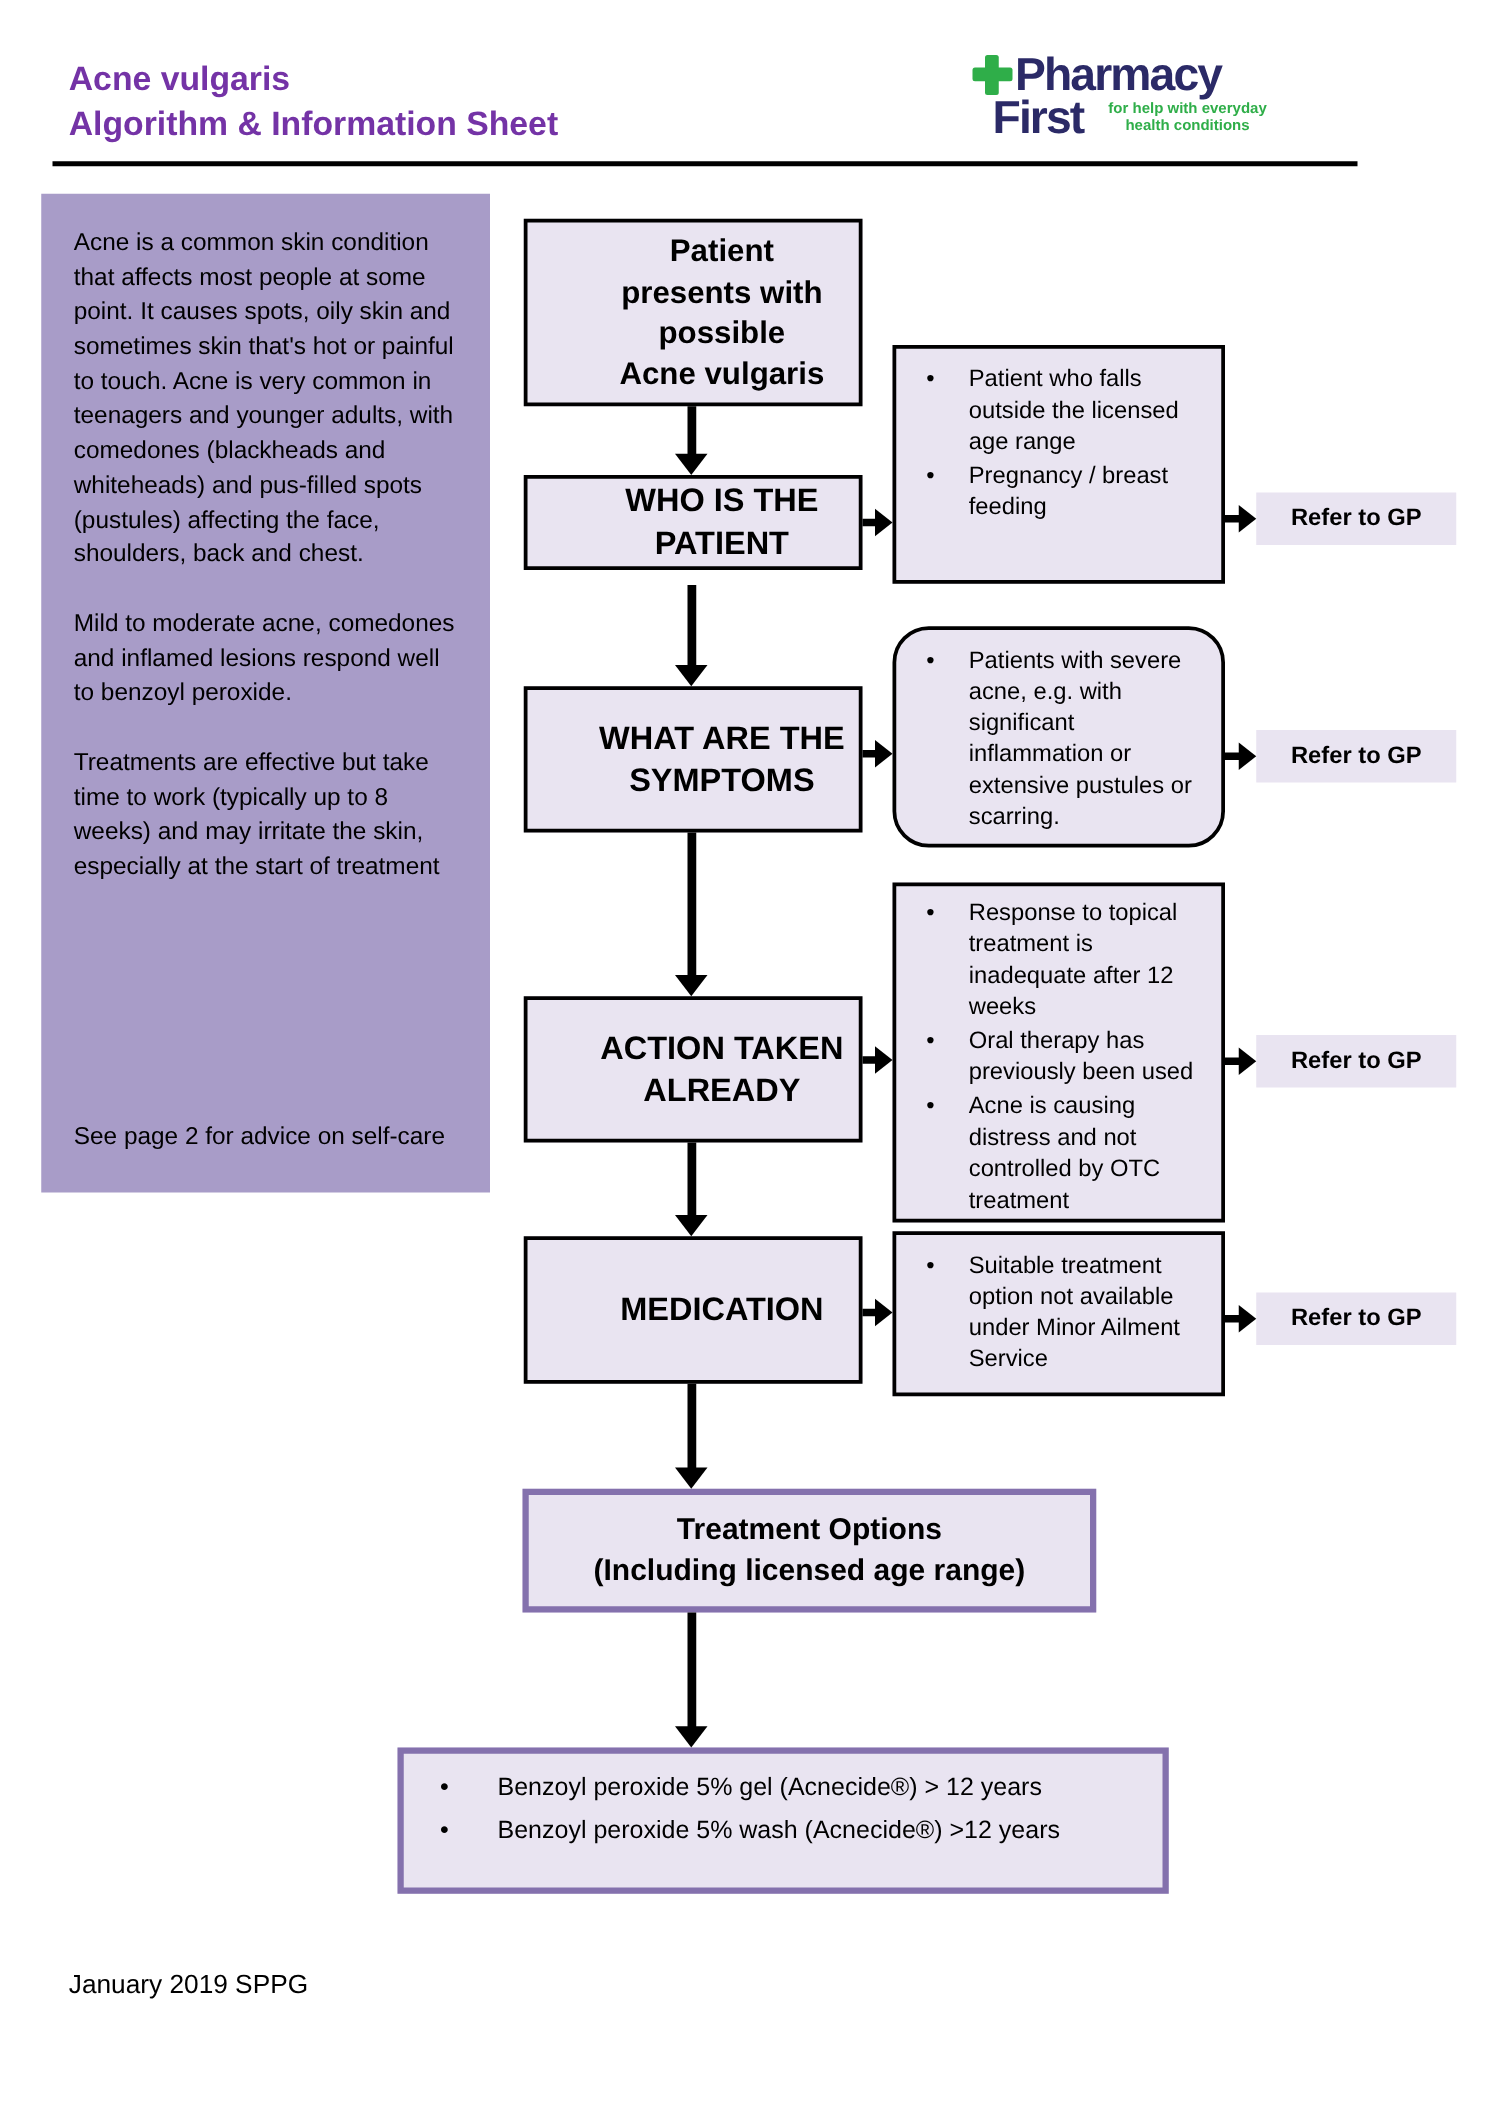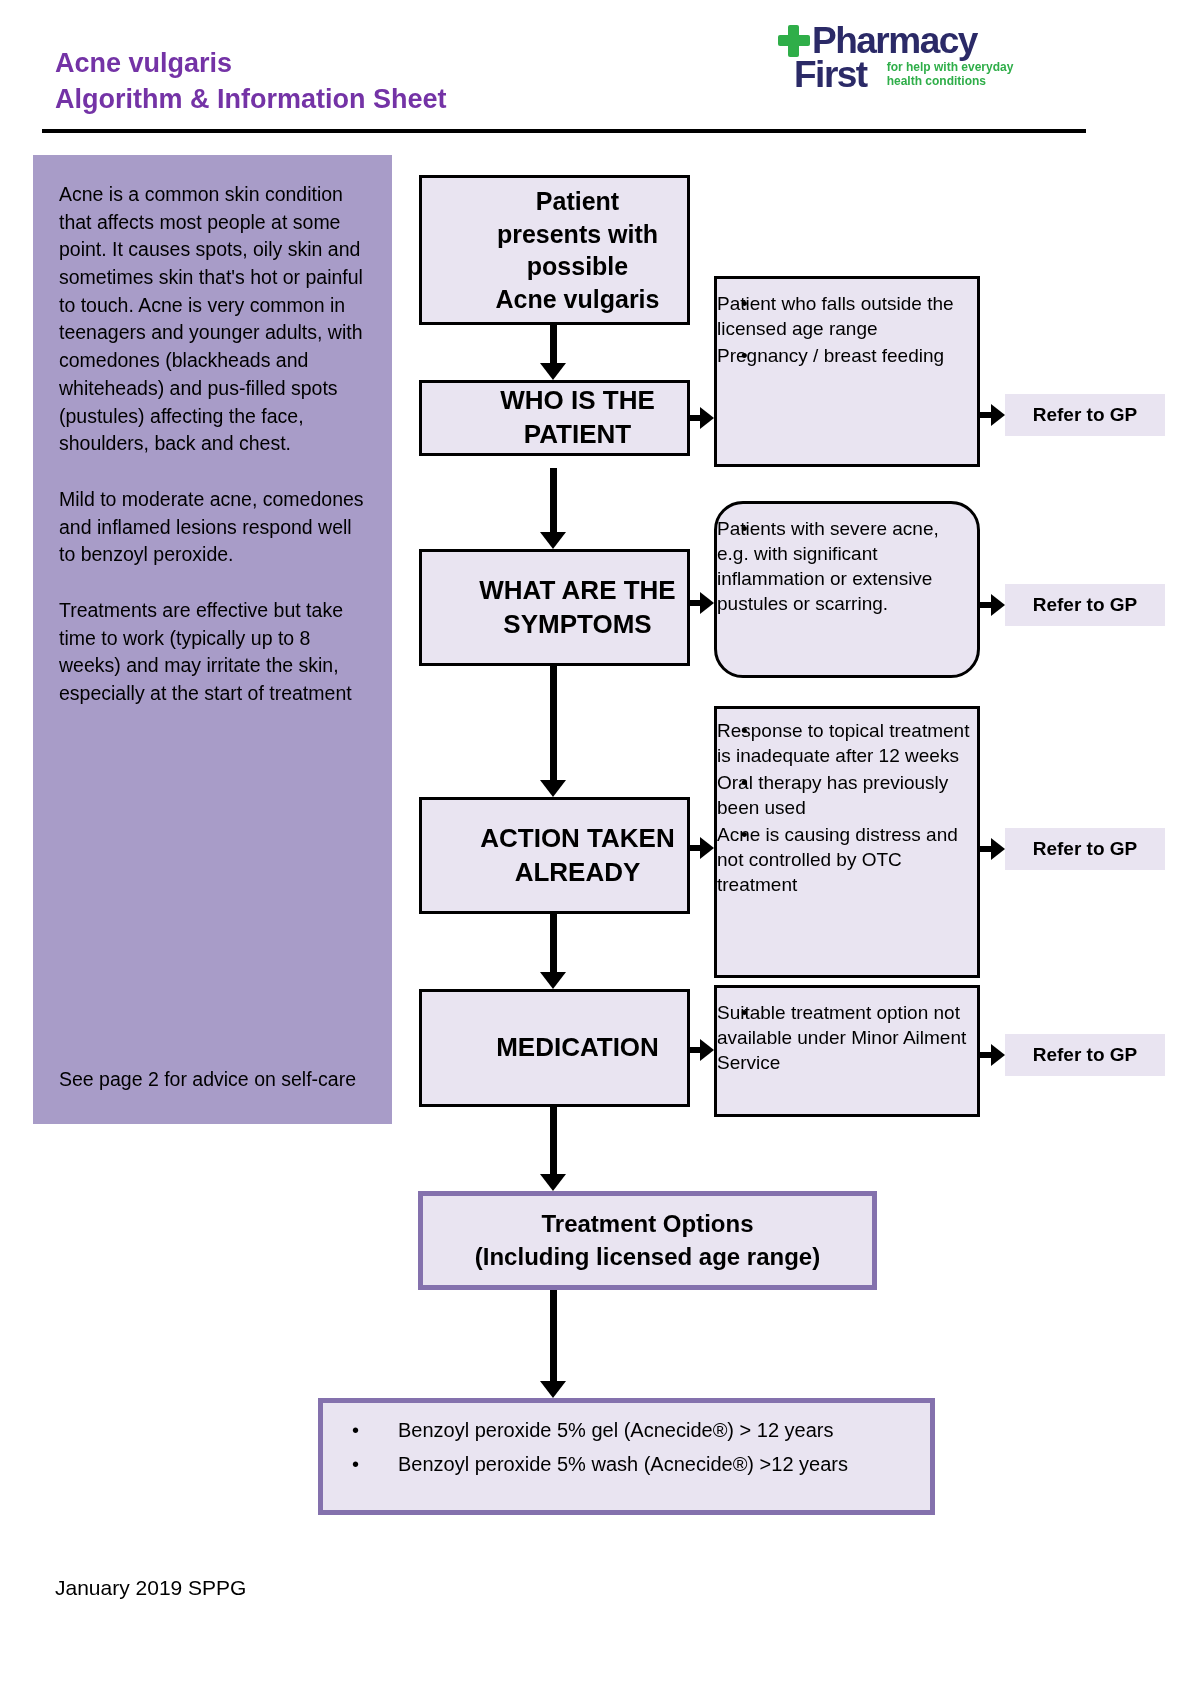--- a/index.html
+++ b/index.html
@@ -6,31 +6,31 @@
   body{font-family:"Liberation Sans", sans-serif; color:#000;}
   .canvas{position:relative;width:1200px;height:1696px;background:#fff;overflow:hidden;}
 
   
   .title{position:absolute;left:55px;top:46px;margin:0;font-size:27px;font-weight:bold;
          line-height:1.32;color:var(--title-purple);white-space:pre-line;}
 
   .rule{position:absolute;left:42px;top:129px;width:1044px;height:4px;background:#000;}
 
   
-  .logo{position:absolute;left:778px;top:22px;}
+  .logo{position:absolute;left:778px;top:41px;text-align:center;}
   .logo-top{display:flex;align-items:center;gap:2px;}
   .cross{position:relative;width:32px;height:32px;display:inline-block;}
   .cross::before{content:"";position:absolute;left:10px;top:0;width:11px;height:32px;background:var(--logo-green);border-radius:2px;}
   .cross::after{content:"";position:absolute;top:10px;left:0;width:32px;height:11px;background:var(--logo-green);border-radius:2px;}
   .word1,.word2{font-size:37px;font-weight:bold;color:var(--logo-navy);letter-spacing:-1.5px;line-height:1;}
   .logo-bottom{display:flex;align-items:flex-end;margin-top:-3px;margin-left:16px;gap:20px;}
   .tagline{font-size:12px;font-weight:bold;color:var(--logo-green);line-height:1.15;white-space:pre-line;padding-bottom:4px;}
 
   
-  .sidebar{position:absolute;left:33px;top:155px;width:359px;height:969px;background:var(--sidebar-purple);
+  .sidebar{position:absolute;left:33px;top:155px;width:359px;height:799px;background:var(--sidebar-purple);
            box-sizing:border-box;padding:26px;font-size:19.5px;line-height:1.42;display:flex;flex-direction:column;}
   .sidebar p{margin:0 0 28px 0;}
   .sidebar .note{margin:auto 0 4px 0;}
 
   
   .node{position:absolute;background:var(--box-fill);border:3px solid #000;box-sizing:border-box;
         display:flex;align-items:center;justify-content:center;text-align:center;
         font-weight:bold;white-space:pre-line;line-height:1.3;padding-left:46px;}
   .node1{left:419px;top:175px;width:271px;height:150px;font-size:25px;}
   .node2{left:419px;top:380px;width:271px;height:76px;font-size:26px;}
@@ -38,21 +38,21 @@
   .node4{left:419px;top:797px;width:271px;height:117px;font-size:26px;}
   .node5{left:419px;top:989px;width:271px;height:118px;font-size:26px;}
 
   
   .gate{position:absolute;background:var(--box-fill);border:3px solid #000;box-sizing:border-box;
         padding:12px 6px 8px 0;font-size:19px;line-height:1.32;}
   .gate1{left:714px;top:276px;width:266px;height:191px;}
   .gate2{left:714px;top:501px;width:266px;height:177px;border-radius:29px;}
   .gate3{left:714px;top:706px;width:266px;height:272px;padding-top:9px;}
   .gate4{left:714px;top:985px;width:266px;height:132px;}
-  .bullet{position:relative;margin-bottom:2px;}
+  .bullet{position:relative;padding-left:58px;margin-bottom:2px;}
   .bullet::before{content:"\2022";position:absolute;left:24px;top:0;}
 
   
   .refer{position:absolute;width:160px;height:42px;background:var(--box-fill);font-weight:bold;font-size:19px;
          display:flex;align-items:center;justify-content:center;box-sizing:border-box;}
   .refer1{left:1005px;top:394px;} .refer2{left:1005px;top:584px;}
   .refer3{left:1005px;top:828px;} .refer4{left:1005px;top:1034px;}
 
   
   .treatment{position:absolute;left:418px;top:1191px;width:459px;height:99px;background:var(--box-fill);

